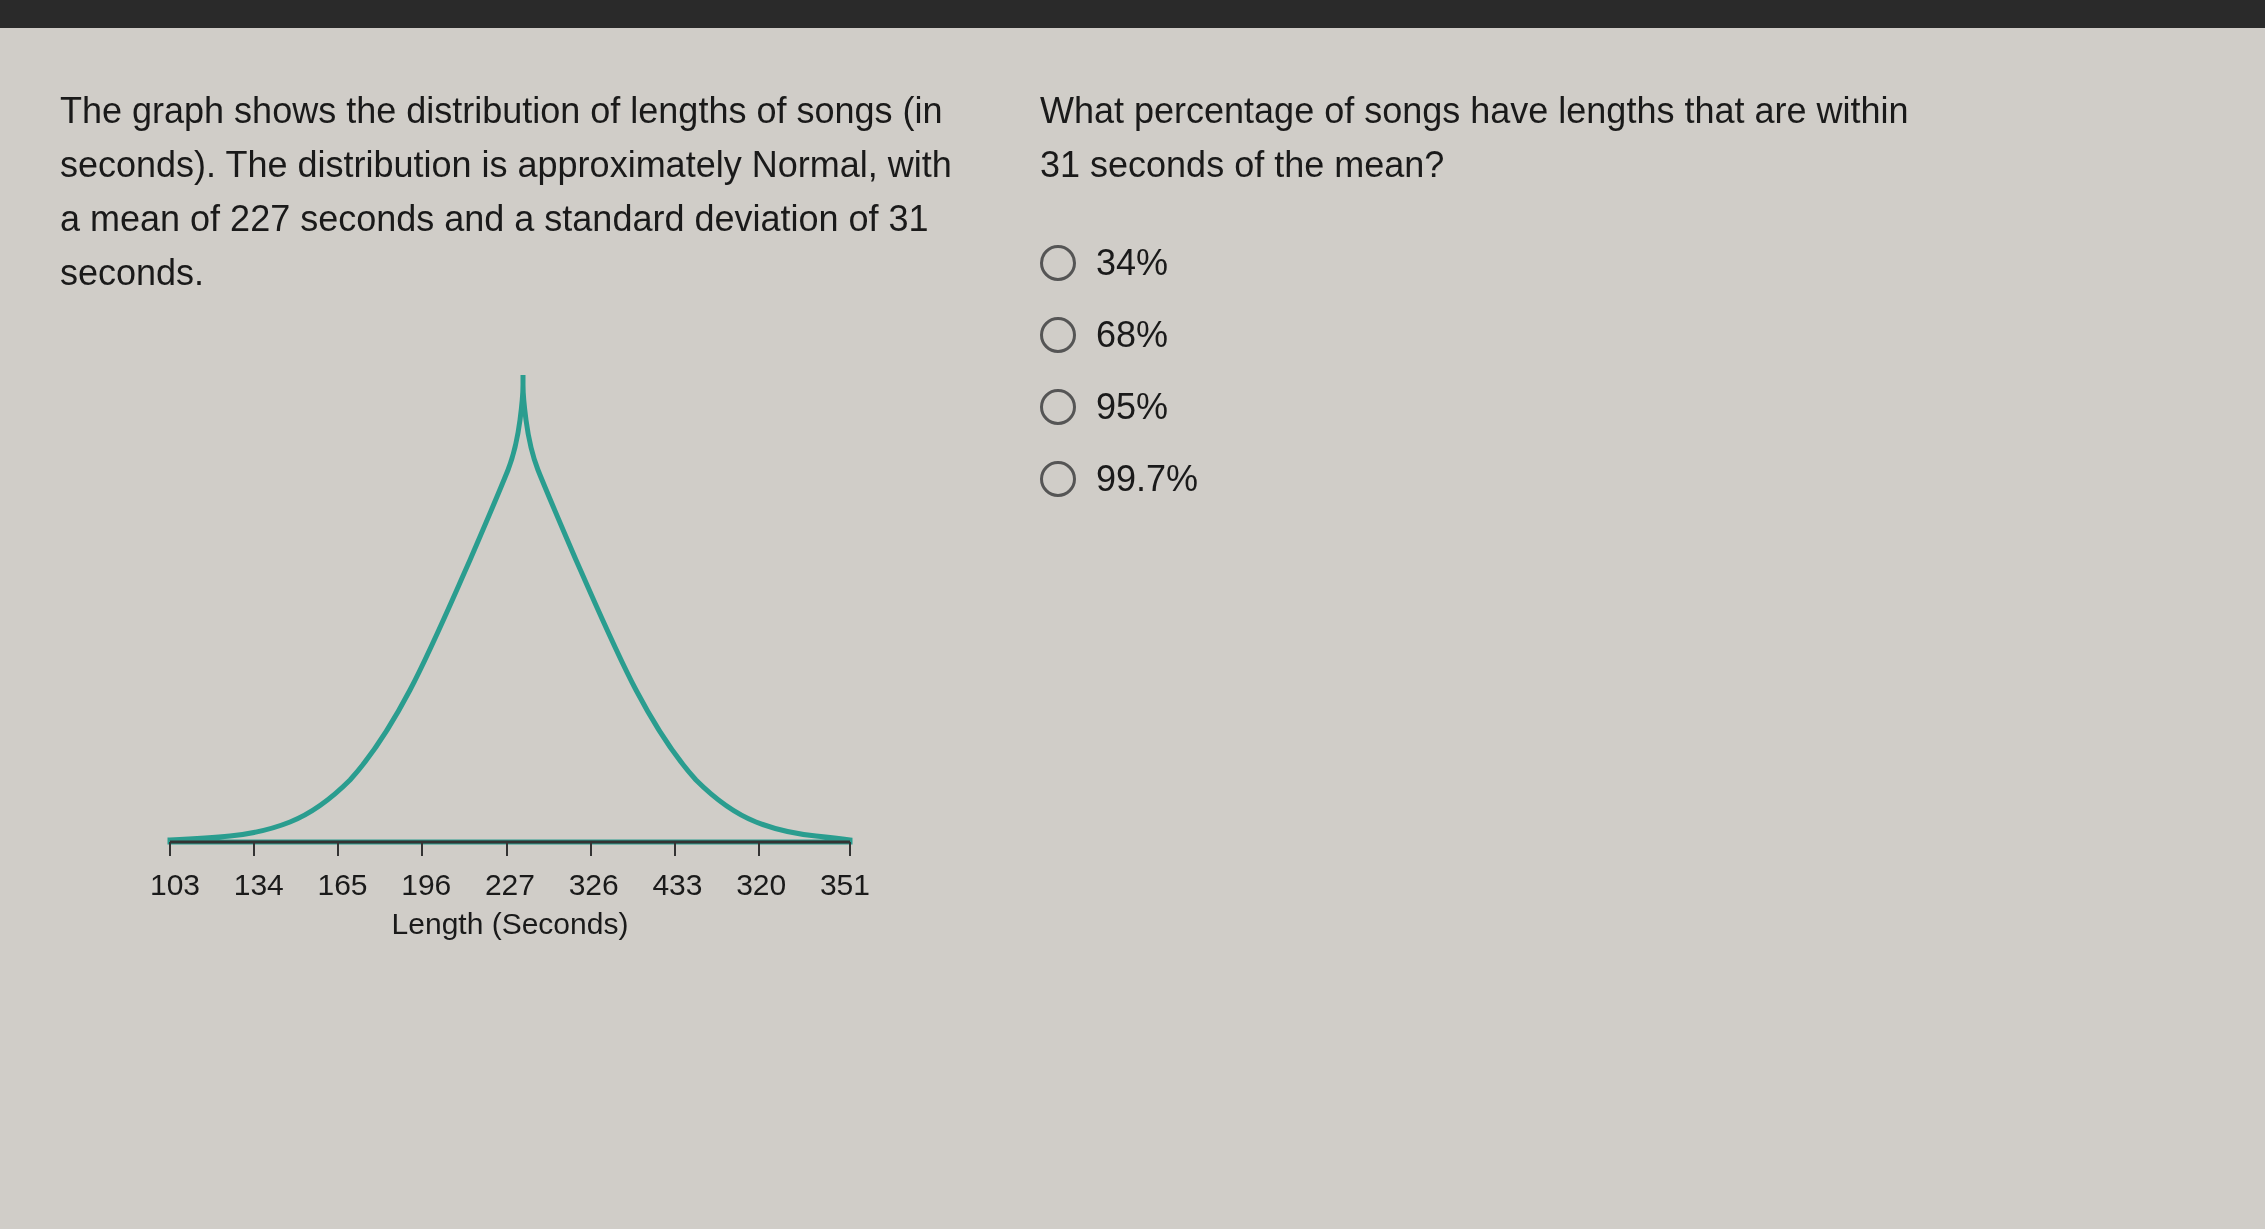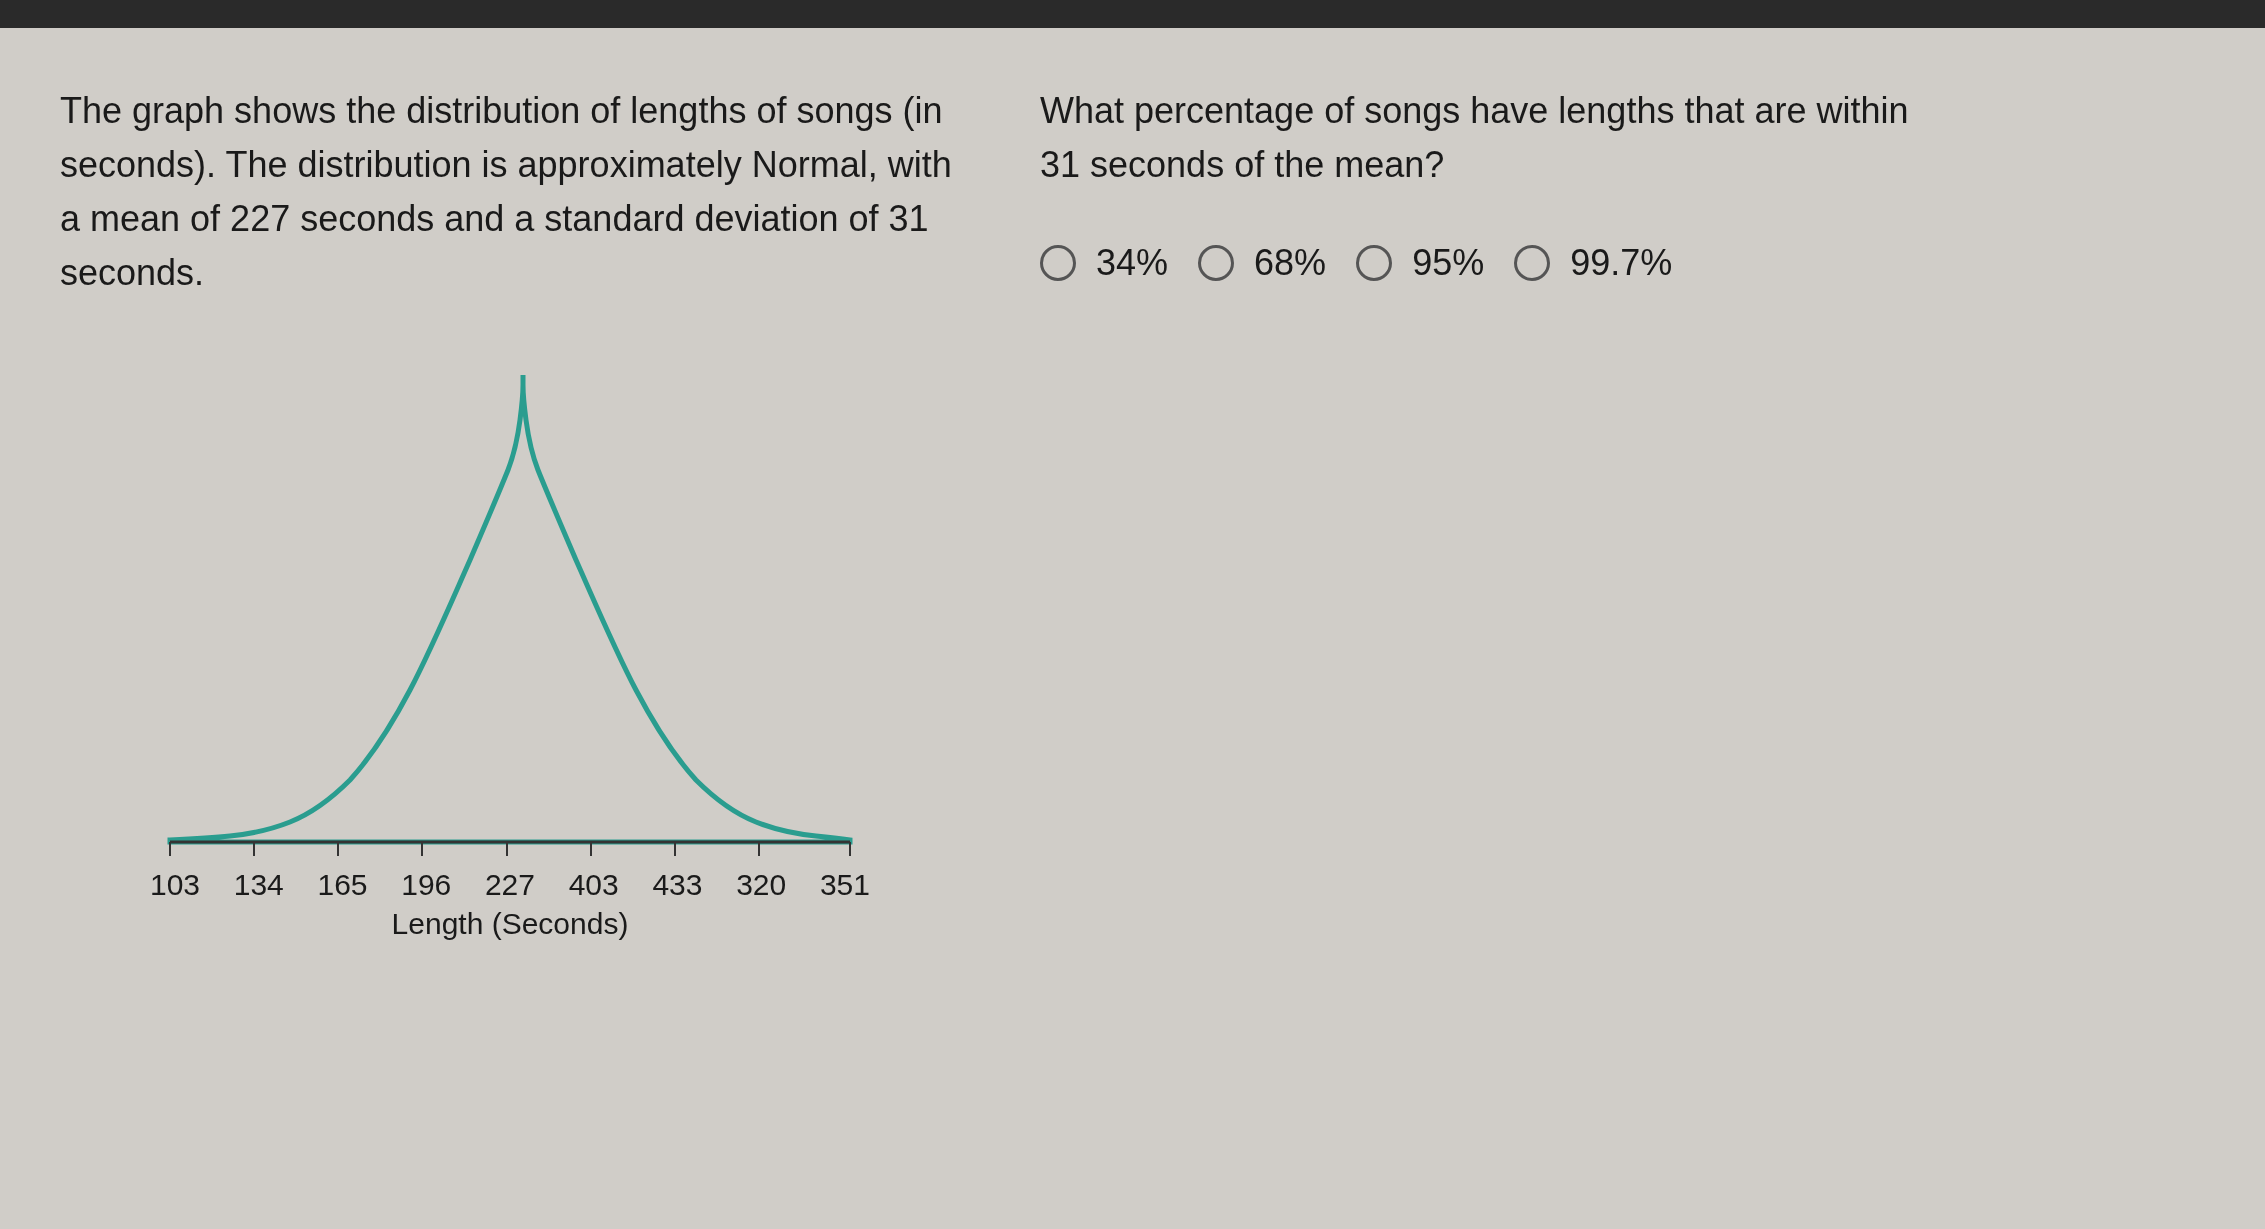--- a/index.html
+++ b/index.html
@@ -74,20 +74,21 @@
       padding-top: 0px;
     }
     .question {
       font-size: 36px;
       line-height: 1.5;
       color: #1a1a1a;
       margin-bottom: 50px;
     }
     .options {
       display: flex;
+      flex-direction: column;
       gap: 30px;
     }
     .option {
       display: flex;
       align-items: center;
       gap: 20px;
       font-size: 36px;
       color: #1a1a1a;
       cursor: pointer;
     }
@@ -150,21 +151,21 @@
           <line x1="609" y1="502" x2="609" y2="516" stroke="#333" stroke-width="2"></line>
           <line x1="700" y1="502" x2="700" y2="516" stroke="#333" stroke-width="2"></line>
         </svg>
       </div>
       <div class="x-axis-labels">
         <span>103</span>
         <span>134</span>
         <span>165</span>
         <span>196</span>
         <span>227</span>
-        <span>403</span>
+        <span>326</span>
         <span>433</span>
         <span>320</span>
         <span>351</span>
       </div>
       <div class="x-axis-title">Length (Seconds)</div>
     </div>
   </div>
 
   <div class="right-panel">
     <div class="question">What percentage of songs have lengths that are within 31 seconds of the mean?</div>

